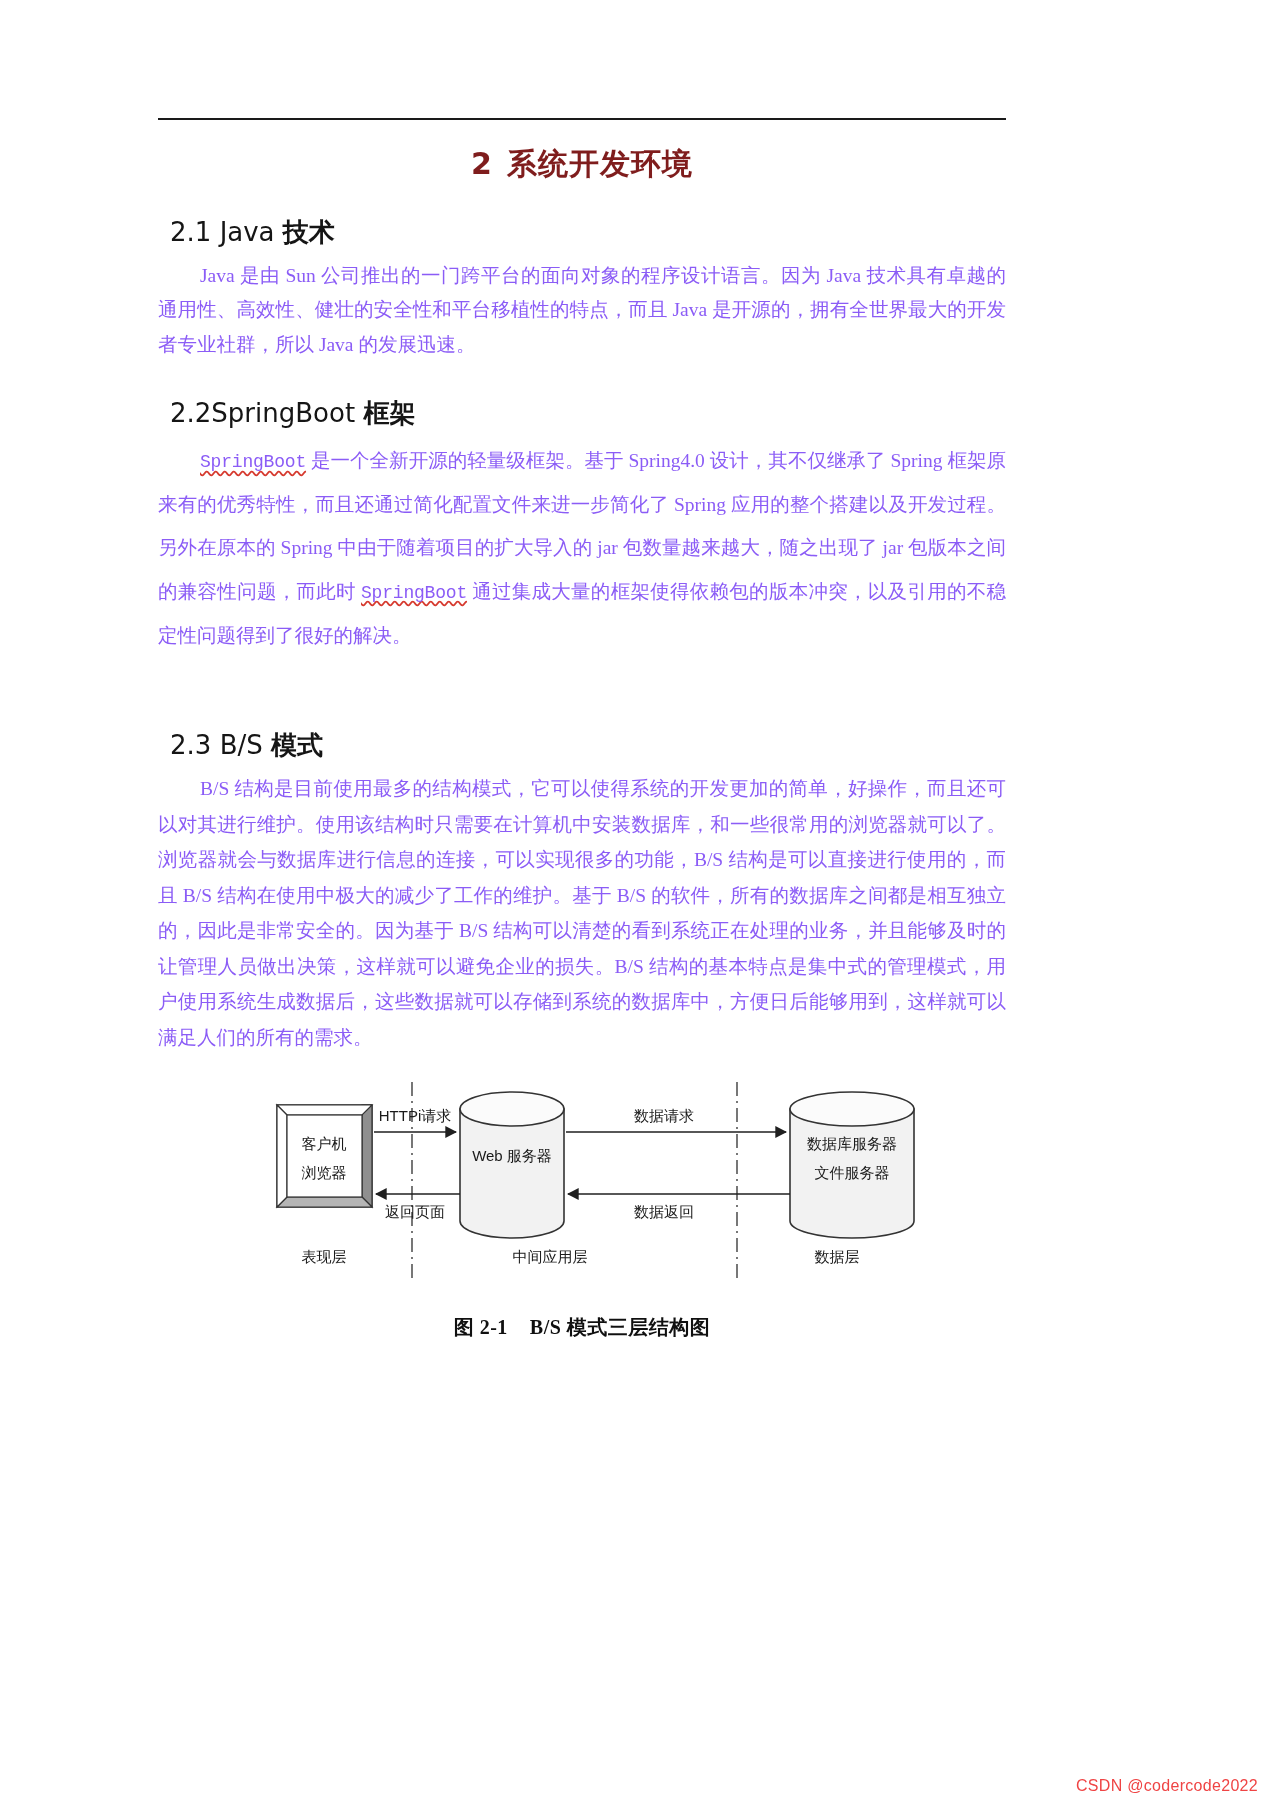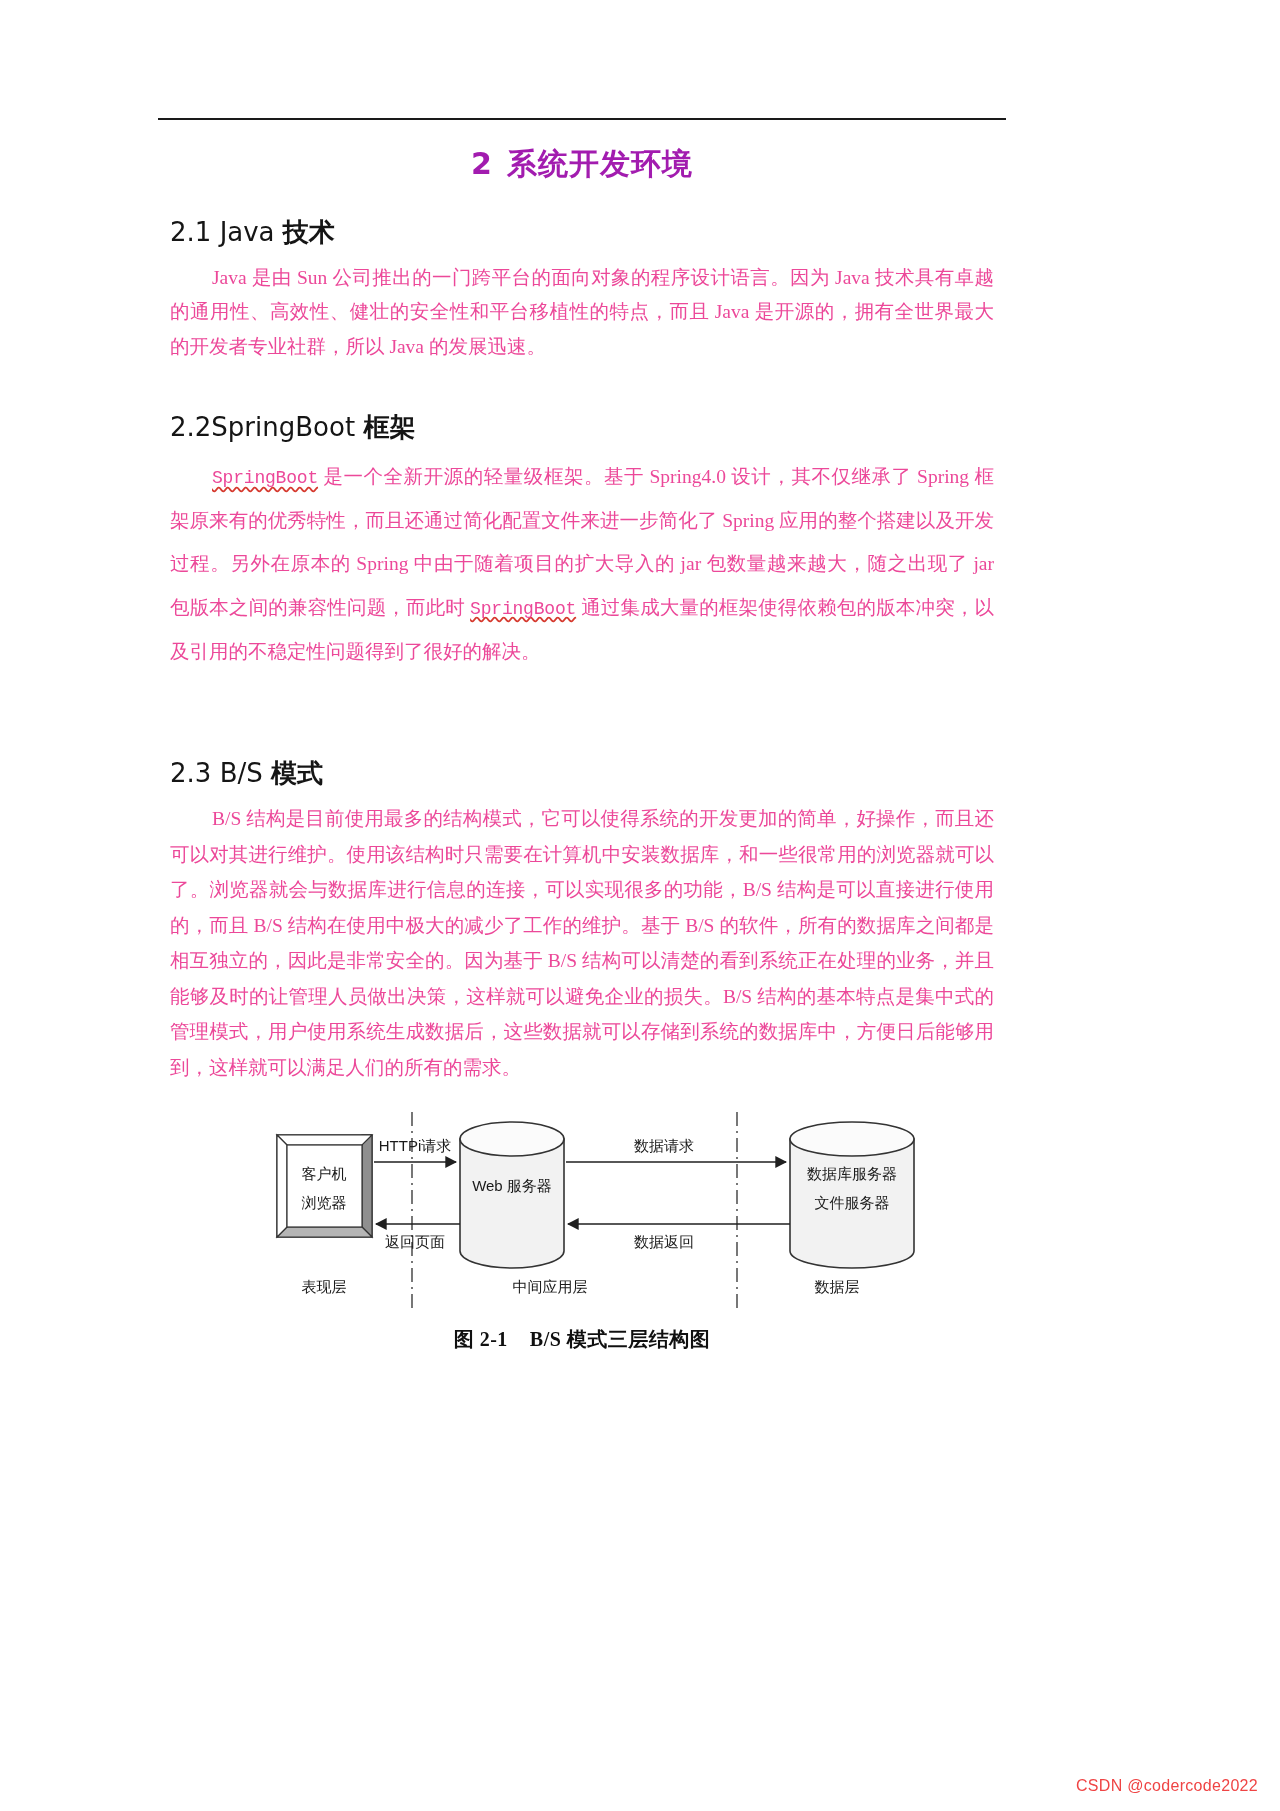--- a/index.html
+++ b/index.html
@@ -41,43 +41,43 @@
 
   
   .chapter-title {
     text-align: center;
     font-family: "DejaVu Sans", "Liberation Sans", sans-serif;
     font-weight: bold;
     font-size: 30px;
     letter-spacing: 1px;
     line-height: 1.2;
     margin: 0 0 34px 0;
-    color: #a21caf;
+    color: #7f1d1d;
   }
   .chapter-title .num { margin-right: 14px; }
 
   
   .sec-heading {
     font-family: "DejaVu Sans", "Liberation Sans", sans-serif;
     font-size: 26px;
     font-weight: 600;
     color: #151515;
     margin: 0 0 10px 12px;
     line-height: 1.25;
     letter-spacing: 0px;
   }
   .sec-heading .lat { font-weight: 500; }
   .sec-heading .cjk { font-weight: bold; }
 
   
   p.body {
-    margin: 12px;
+    margin: 0;
     font-family: "Liberation Serif", "DejaVu Serif", serif;
     font-size: 19.5px;
-    color: #ec4899;
+    color: #8b5cf6;
     text-align: justify;
     text-justify: inter-ideograph;
   }
   p.body .ind { display: inline-block; width: 42px; }
 
   
   .p-java { line-height: 1.78; margin-bottom: 14px; }
 
   
   .p-spring {
@@ -108,21 +108,21 @@
   .gap-lg { height: 56px; }
 
   
   .figure {
     margin-top: 22px;
     width: 848px;
   }
   .figure svg { display: block; margin: 0 auto; }
   .fig-caption {
     text-align: center;
-    margin-top: 4px;
+    margin-top: 22px;
     font-family: "Liberation Serif", "DejaVu Serif", serif;
     font-weight: bold;
     font-size: 20px;
     color: #101010;
     letter-spacing: 0.5px;
   }
   .fig-caption .capgap { display: inline-block; width: 22px; }
 
   
   .watermark {

